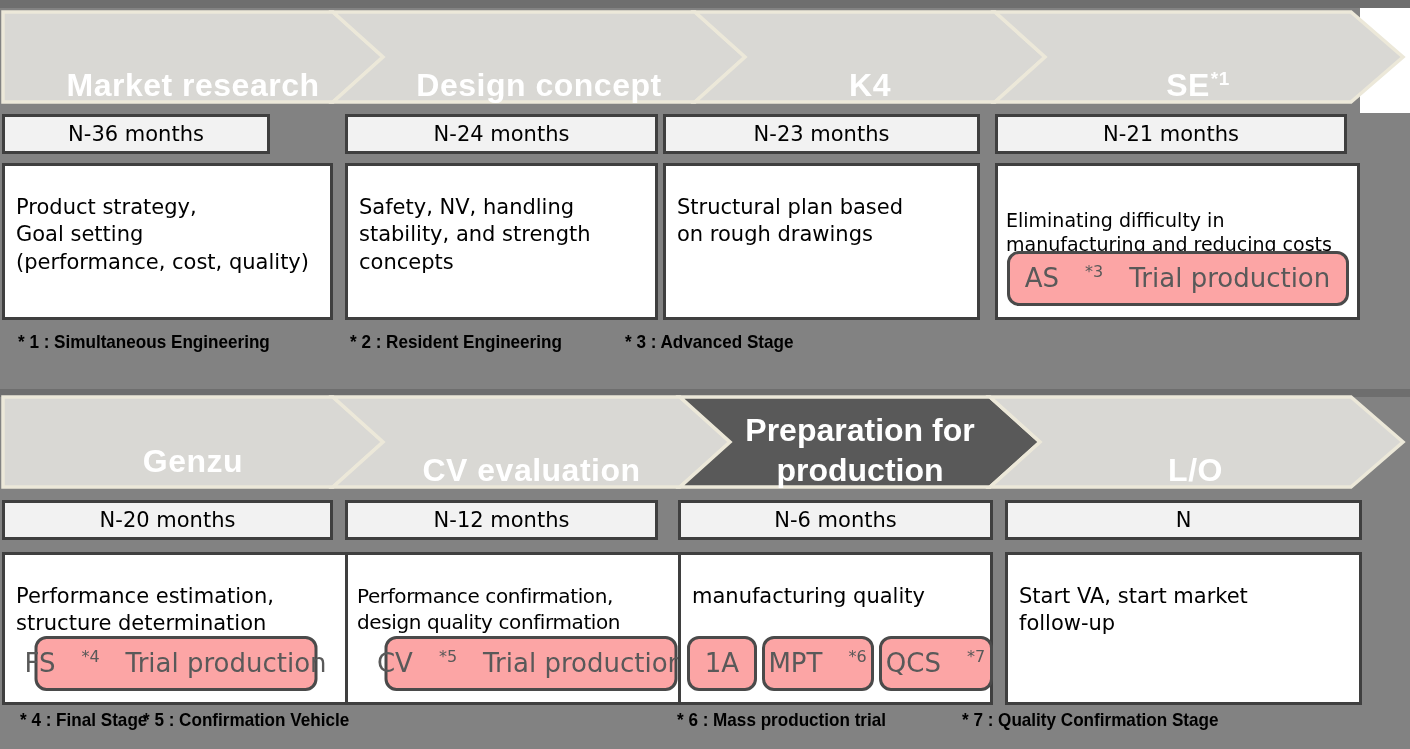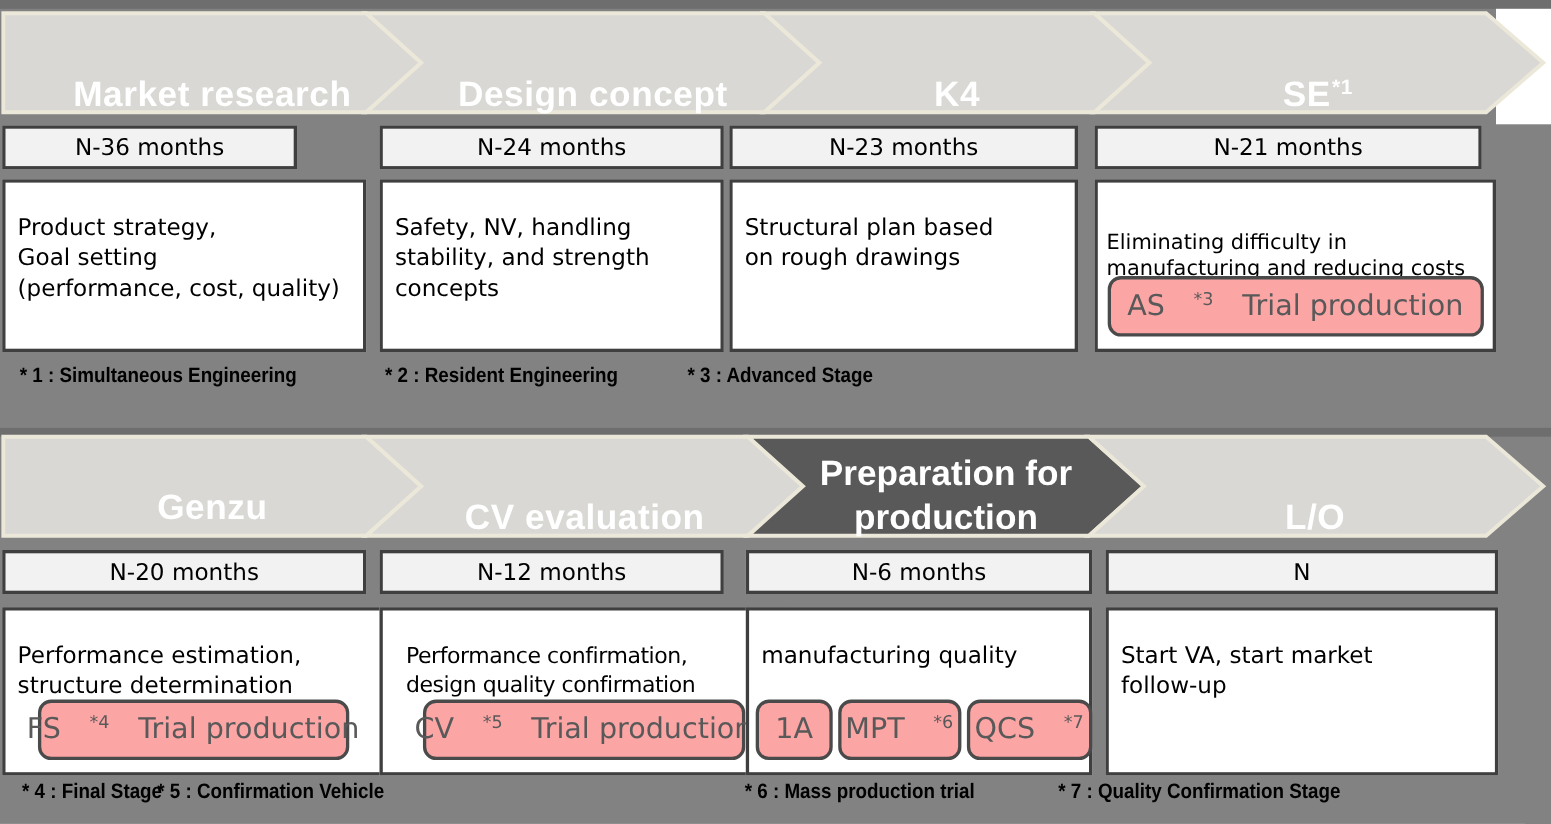--- a/index.html
+++ b/index.html
@@ -151,21 +151,21 @@
 
   <div class="desc-box" style="left:2px;top:552px;width:347px;height:153px">
     <div class="desc-text">Performance estimation,
  structure determination</div>
     <div class="pill" style="width:283px">
       <span>FS</span>
         <sup>*4</sup>
         <span>Trial production</span>
     </div>
   </div>
-  <div class="desc-box" style="left:345px;top:552px;width:371px;height:153px;padding:7px 21px">
+  <div class="desc-box" style="left:345px;top:552px;width:371px;height:153px;padding:7px 9px">
     <div class="desc-text tight">Performance confirmation,
 design quality confirmation</div>
     <div class="pill" style="width:293px">
       <span>CV</span>
         <sup>*5</sup>
         <span>Trial production</span>
     </div>
   </div>
   <div class="desc-box" style="left:678px;top:552px;width:315px;height:153px">
     <div class="desc-text">manufacturing quality</div>

